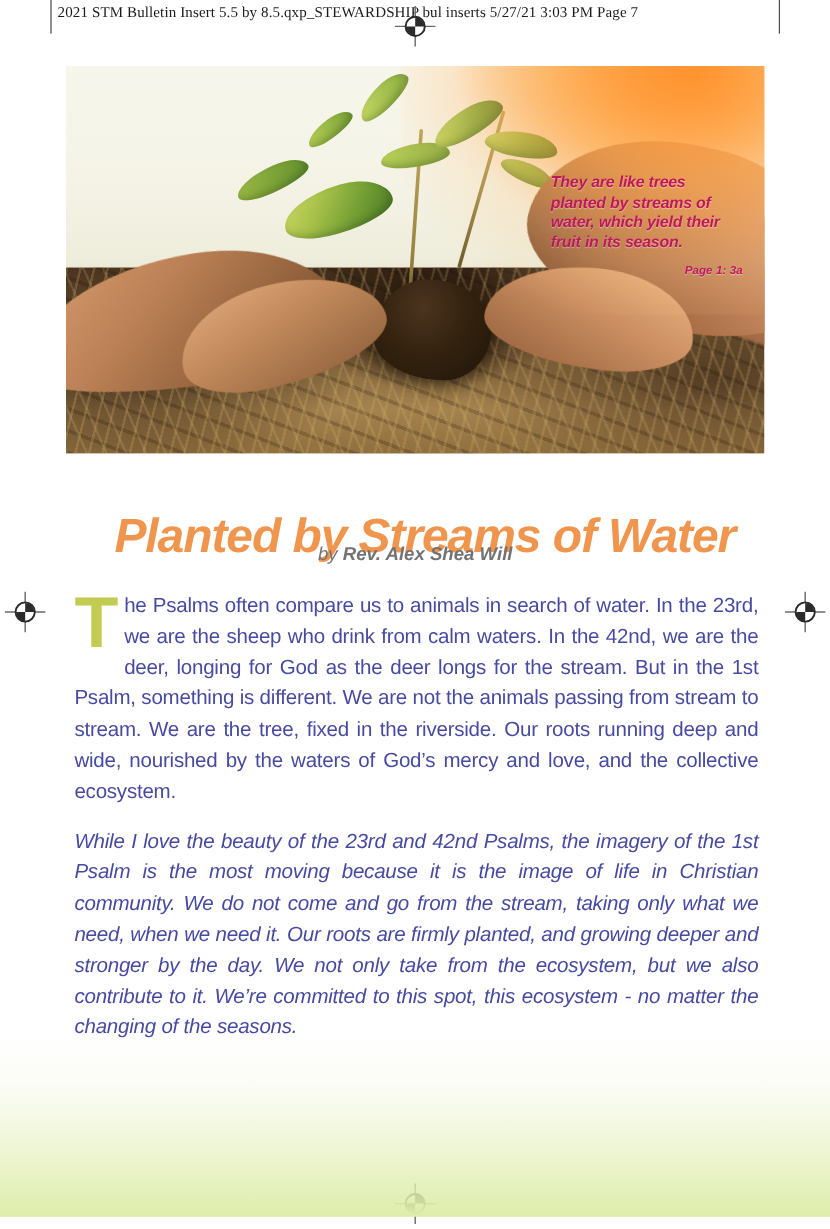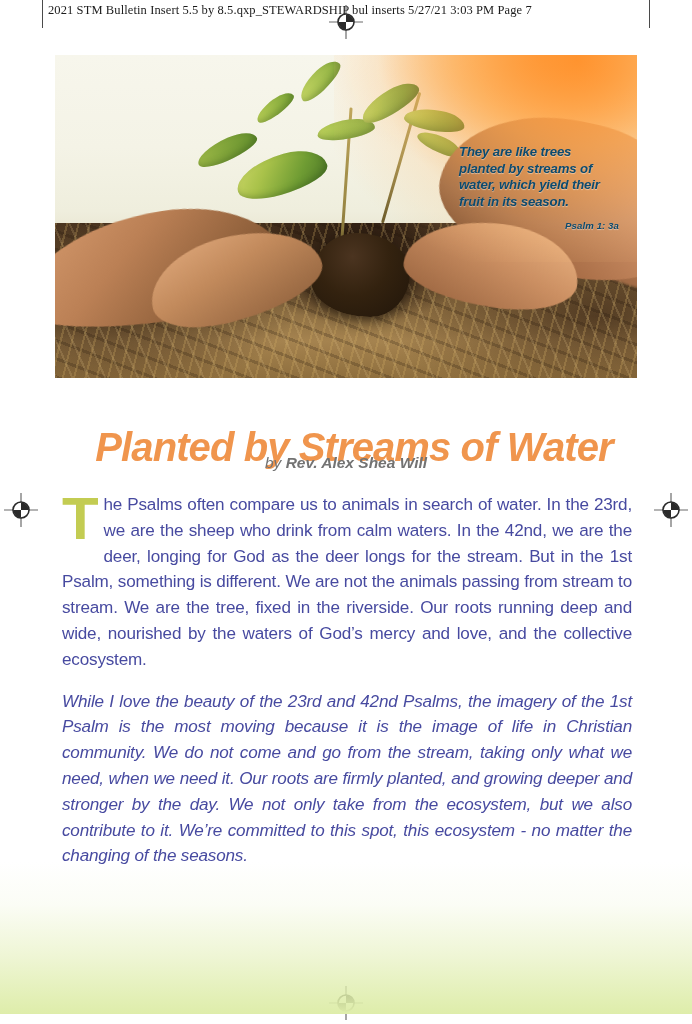--- a/index.html
+++ b/index.html
@@ -220,21 +220,21 @@
     background: radial-gradient(ellipse at 42% 28%, #4b3420 0%, #33220f 46%, #20150a 100%);
     box-shadow: 0 5px 14px rgba(18,11,5,0.6);
   }
 
   
   .verse {
     position: absolute;
     left: 404px;
     top: 89px;
     width: 160px;
-    color: #0c4a6e;
+    color: #be185d;
     font-family: "Liberation Sans", sans-serif;
     font-style: italic;
     font-weight: bold;
     font-size: 13.2px;
     line-height: 16.6px;
     letter-spacing: -0.15px;
     text-shadow: 0 1px 1px rgba(255,255,255,0.45);
   }
   .verse-ref {
     display: block;
@@ -382,21 +382,21 @@
     <div class="hand hand-left"></div>
     <div class="hand-left-fingers"></div>
     <div class="hand hand-far-right"></div>
     <div class="hand hand-right"></div>
     <div class="hand-right-fingers"></div>
 
     <div class="hero-glow"></div>
 
     <div class="verse">
       <span>They are like trees planted by streams of water, which yield their fruit in its season.</span>
-      <span class="verse-ref">Psalm 1: 3a</span>
+      <span class="verse-ref">Page 1: 3a</span>
     </div>
 
   </div>
 
   <h1 class="article-title">Planted by Streams of Water</h1>
 
   <div class="byline">
     <span class="byline-by">by</span>
     <span class="byline-name">Rev. Alex Shea Will</span>
   </div>

